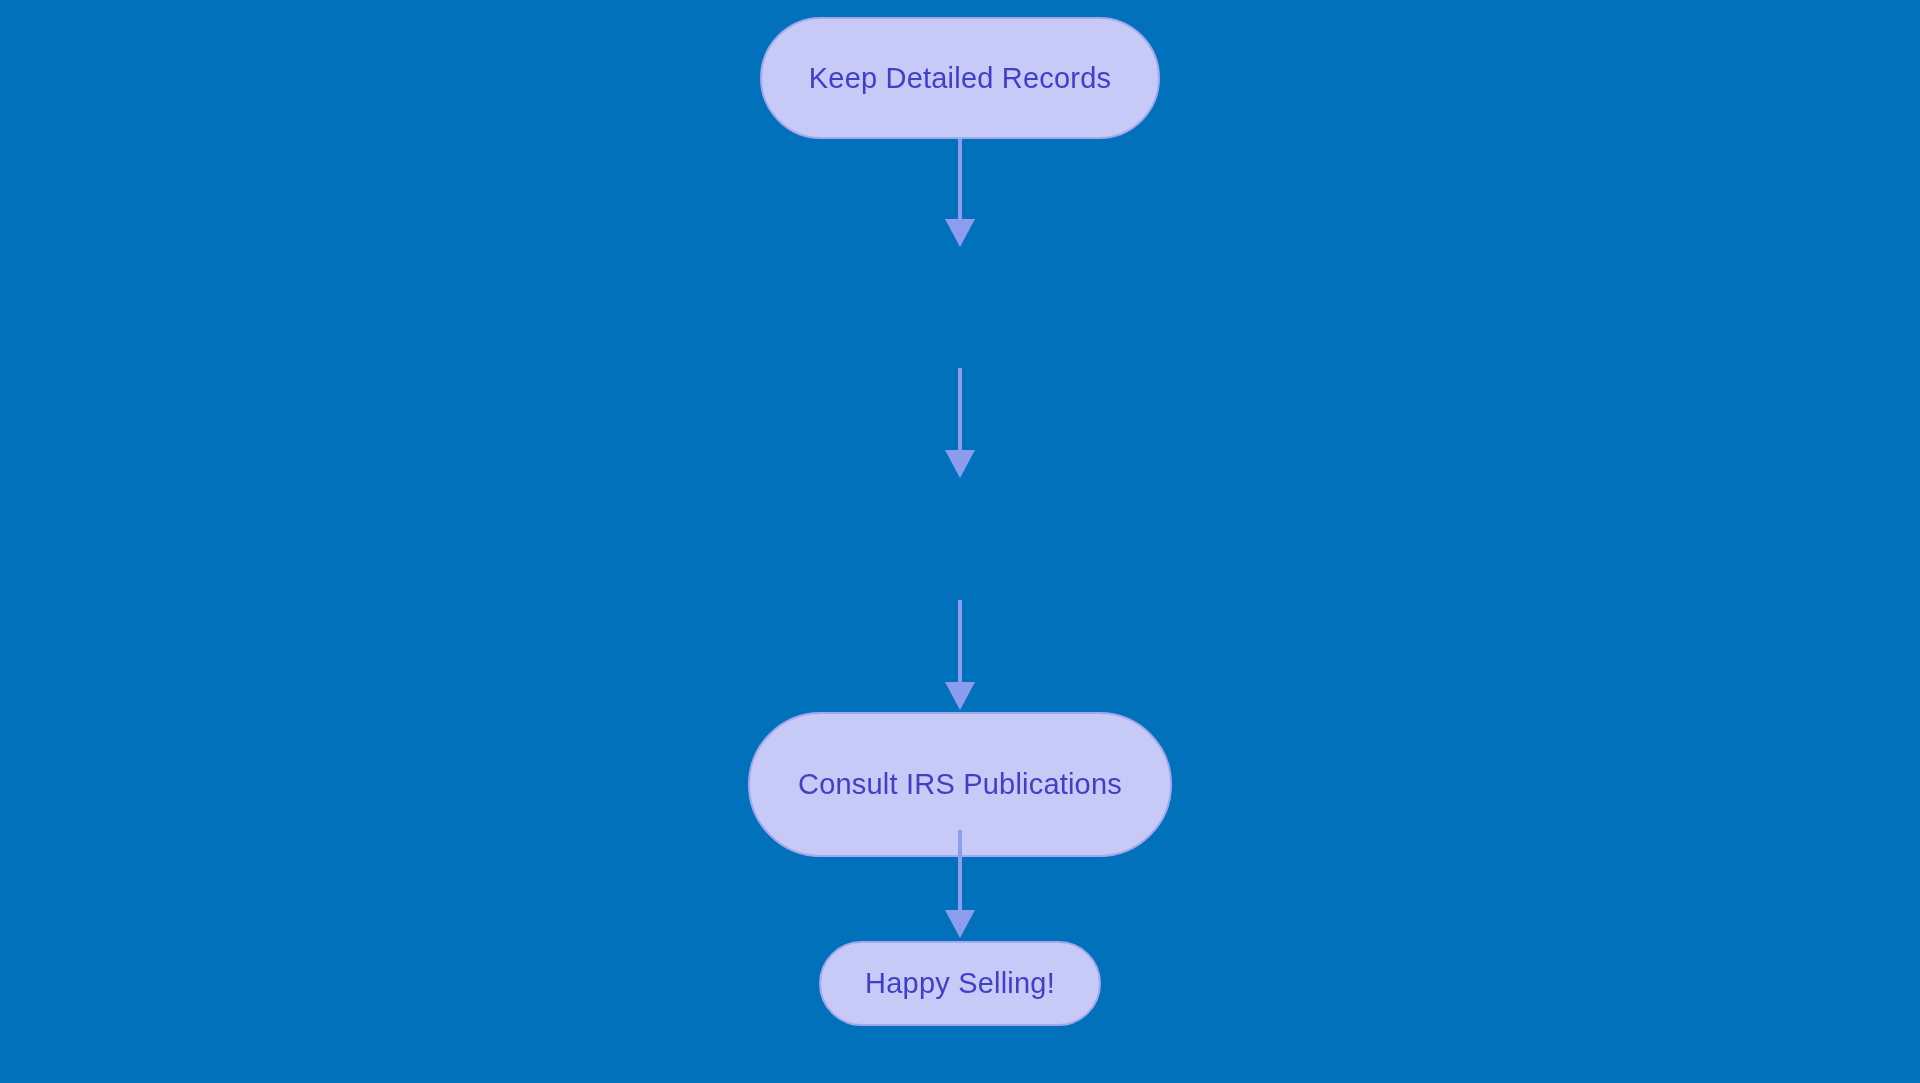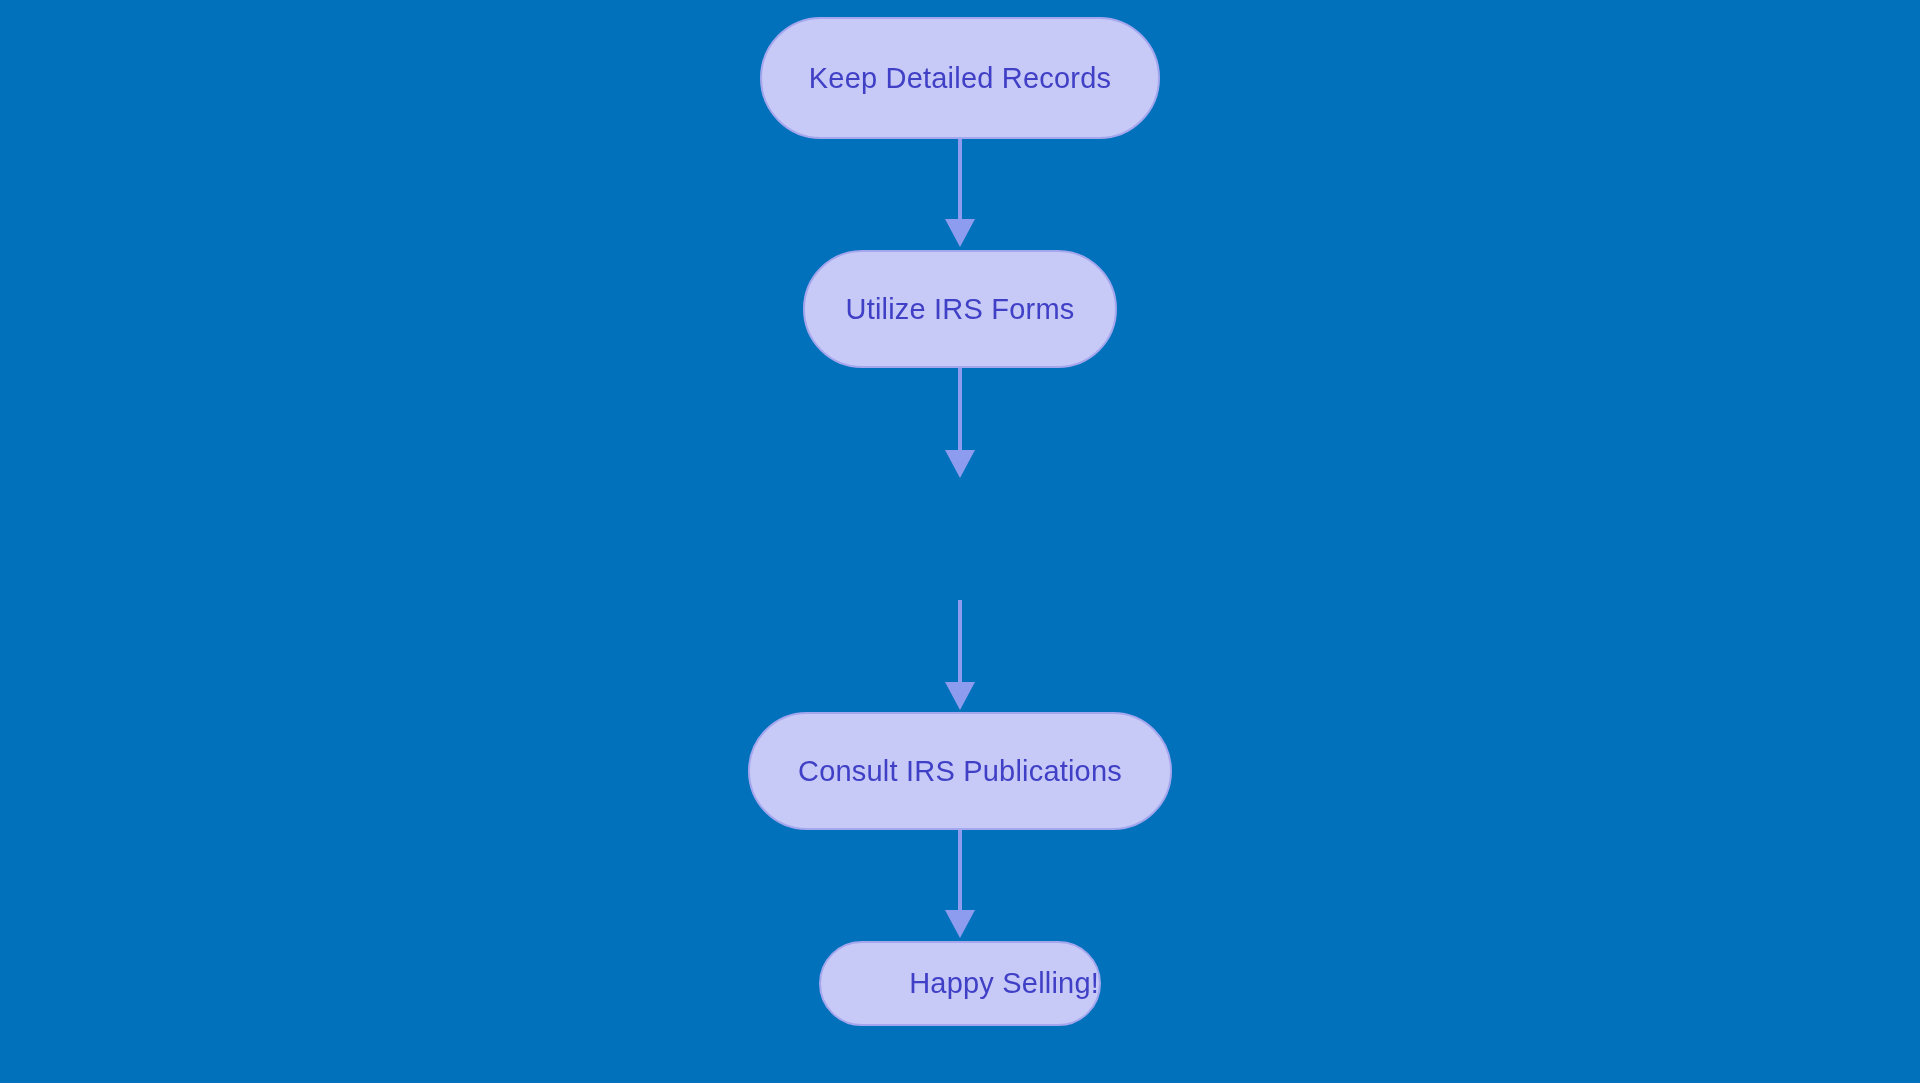--- a/index.html
+++ b/index.html
@@ -32,22 +32,22 @@
   }
   .flow-node .node-label {
     color: var(--node-text, #4040c6);
     font-size: 29px;
     letter-spacing: 0.2px;
     white-space: nowrap;
   }
   .n1 { top: 17px;  width: 400px; height: 122px; }
   .n2 { top: 250px; width: 314px; height: 118px; }
   .n3 { top: 481px; width: 506px; height: 119px; }
-  .n4 { top: 712px; width: 424px; height: 118px; text-align: right; }
-  .n5 { top: 941px; width: 282px; height: 85px; justify-content: flex-end; }
+  .n4 { top: 712px; width: 424px; height: 145px; text-align: right; }
+  .n5 { top: 941px; width: 282px; height: 85px; }
 
   .flow-arrow {
     position: absolute;
     left: 50%;
     transform: translateX(-50%);
     display: flex;
     flex-direction: column;
     align-items: center;
   }
   .flow-arrow .shaft {
@@ -73,23 +73,20 @@
 
   <div class="flow-node n1">
     <span class="node-label">Keep Detailed Records</span>
   </div>
 
   <div class="flow-arrow a1">
     <div class="shaft"></div>
     <div class="head"></div>
   </div>
 
-  <div class="flow-node n2">
-    <span class="node-label">Utilize IRS Forms</span>
-  </div>
 
   <div class="flow-arrow a2">
     <div class="shaft"></div>
     <div class="head"></div>
   </div>
 
 
   <div class="flow-arrow a3">
     <div class="shaft"></div>
     <div class="head"></div>

